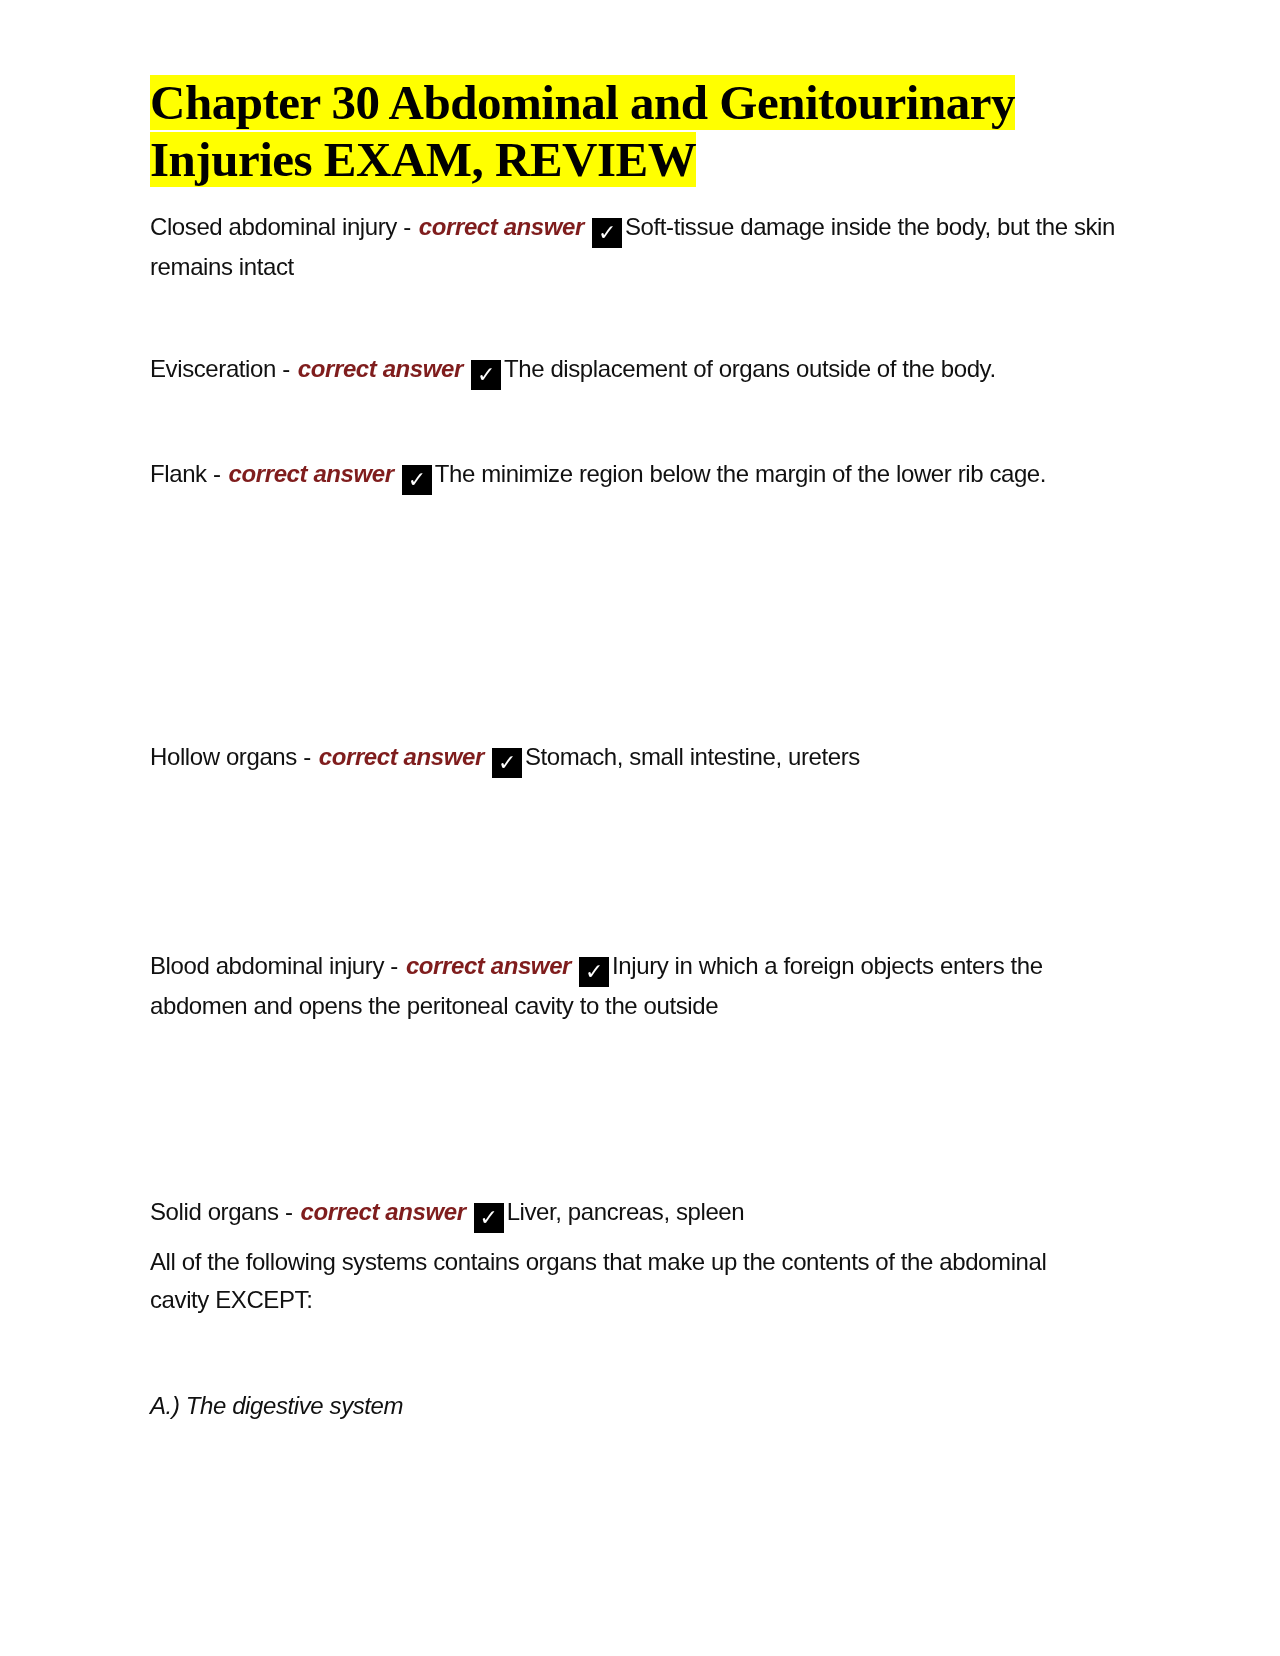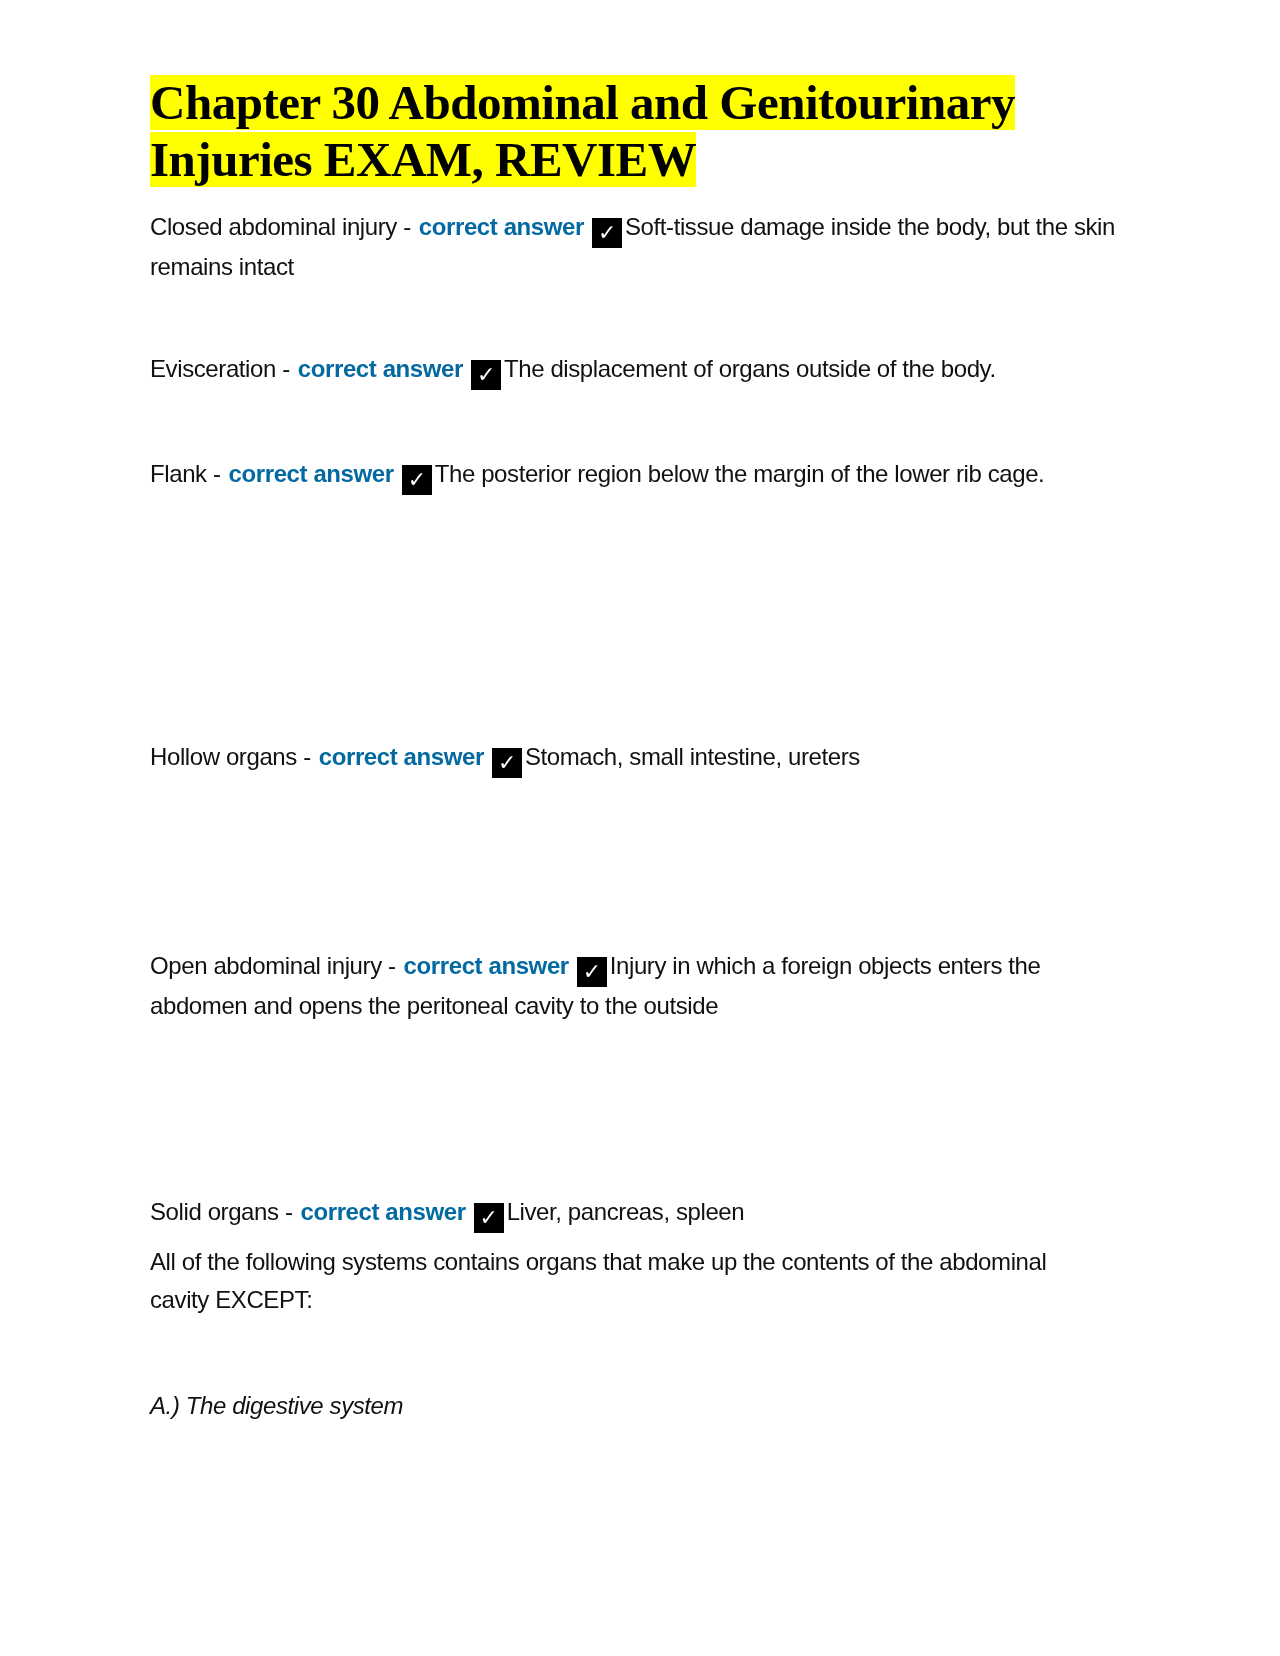--- a/index.html
+++ b/index.html
@@ -12,21 +12,21 @@
       margin: 0; letter-spacing: -0.5px;
     }
     .title span { background: #ffff00; }
     .entry {
       position: absolute; left: 150px; width: 980px;
       font-family: "Liberation Sans", "DejaVu Sans", sans-serif;
       font-size: 24px; line-height: 38px; color: #111;
       letter-spacing: -0.4px;
     }
     .green {
-      color: #0369a1; font-weight: bold;
+      color: #7f1d1d; font-style: italic; font-weight: bold;
       margin-left: 8px; margin-right: 8px;
     }
     .check {
       display: inline-block; width: 30px; height: 30px; background: #000;
       color: #fff; font-size: 22px; line-height: 30px; text-align: center;
       vertical-align: -5px; margin-right: 3px; font-family: "DejaVu Sans", sans-serif;
     }
   </style>
 </head>
 <body>
@@ -39,31 +39,31 @@
 
   <div class="entry" style="top:208px;">
     <span>Closed abdominal injury -</span><span class="green">correct answer</span><span class="check">✓</span><span>Soft-tissue damage inside the body, but the skin remains intact</span>
   </div>
 
   <div class="entry" style="top:350px;">
     <span>Evisceration -</span><span class="green">correct answer</span><span class="check">✓</span><span>The displacement of organs outside of the body.</span>
   </div>
 
   <div class="entry" style="top:455px;">
-    <span>Flank -</span><span class="green">correct answer</span><span class="check">✓</span><span>The posterior region below the margin of the lower rib cage.</span>
+    <span>Flank -</span><span class="green">correct answer</span><span class="check">✓</span><span>The minimize region below the margin of the lower rib cage.</span>
   </div>
 
 
   <div class="entry" style="top:738px;">
     <span>Hollow organs -</span><span class="green">correct answer</span><span class="check">✓</span><span>Stomach, small intestine, ureters</span>
   </div>
 
 
   <div class="entry" style="top:947px;">
-    <span>Open abdominal injury -</span><span class="green">correct answer</span><span class="check">✓</span><span>Injury in which a foreign objects enters the abdomen and opens the peritoneal cavity to the outside</span>
+    <span>Blood abdominal injury -</span><span class="green">correct answer</span><span class="check">✓</span><span>Injury in which a foreign objects enters the abdomen and opens the peritoneal cavity to the outside</span>
   </div>
 
 
   <div class="entry" style="top:1193px;">
     <span>Solid organs -</span><span class="green">correct answer</span><span class="check">✓</span><span>Liver, pancreas, spleen</span>
   </div>
 
   <div class="entry" style="top:1243px; width:900px;">All of the following systems contains organs that make up the contents of the abdominal cavity EXCEPT:</div>
 
   <div class="entry" style="top:1387px;font-style:italic;">A.) The digestive system</div>

